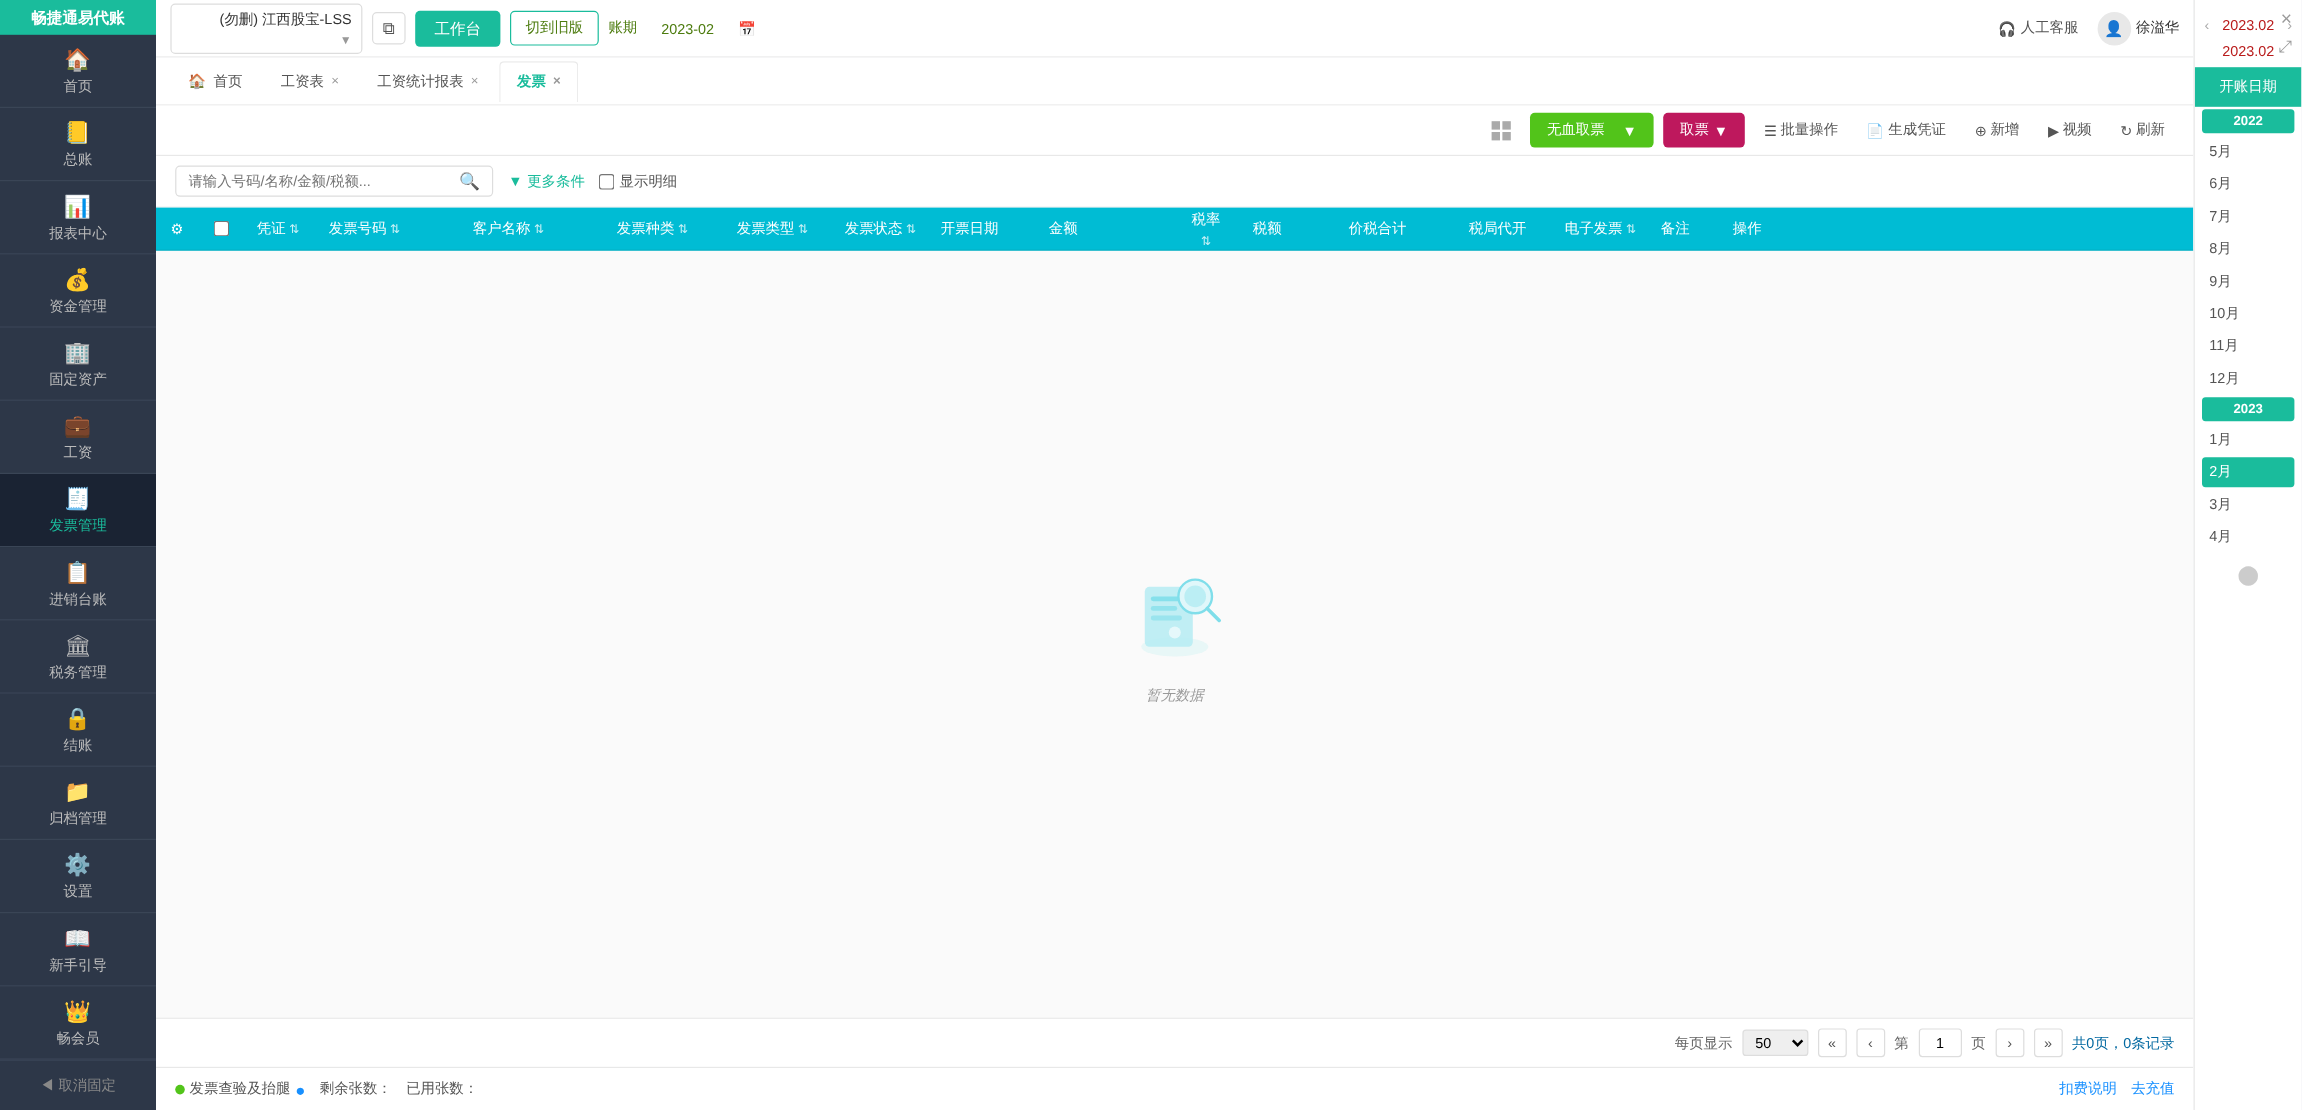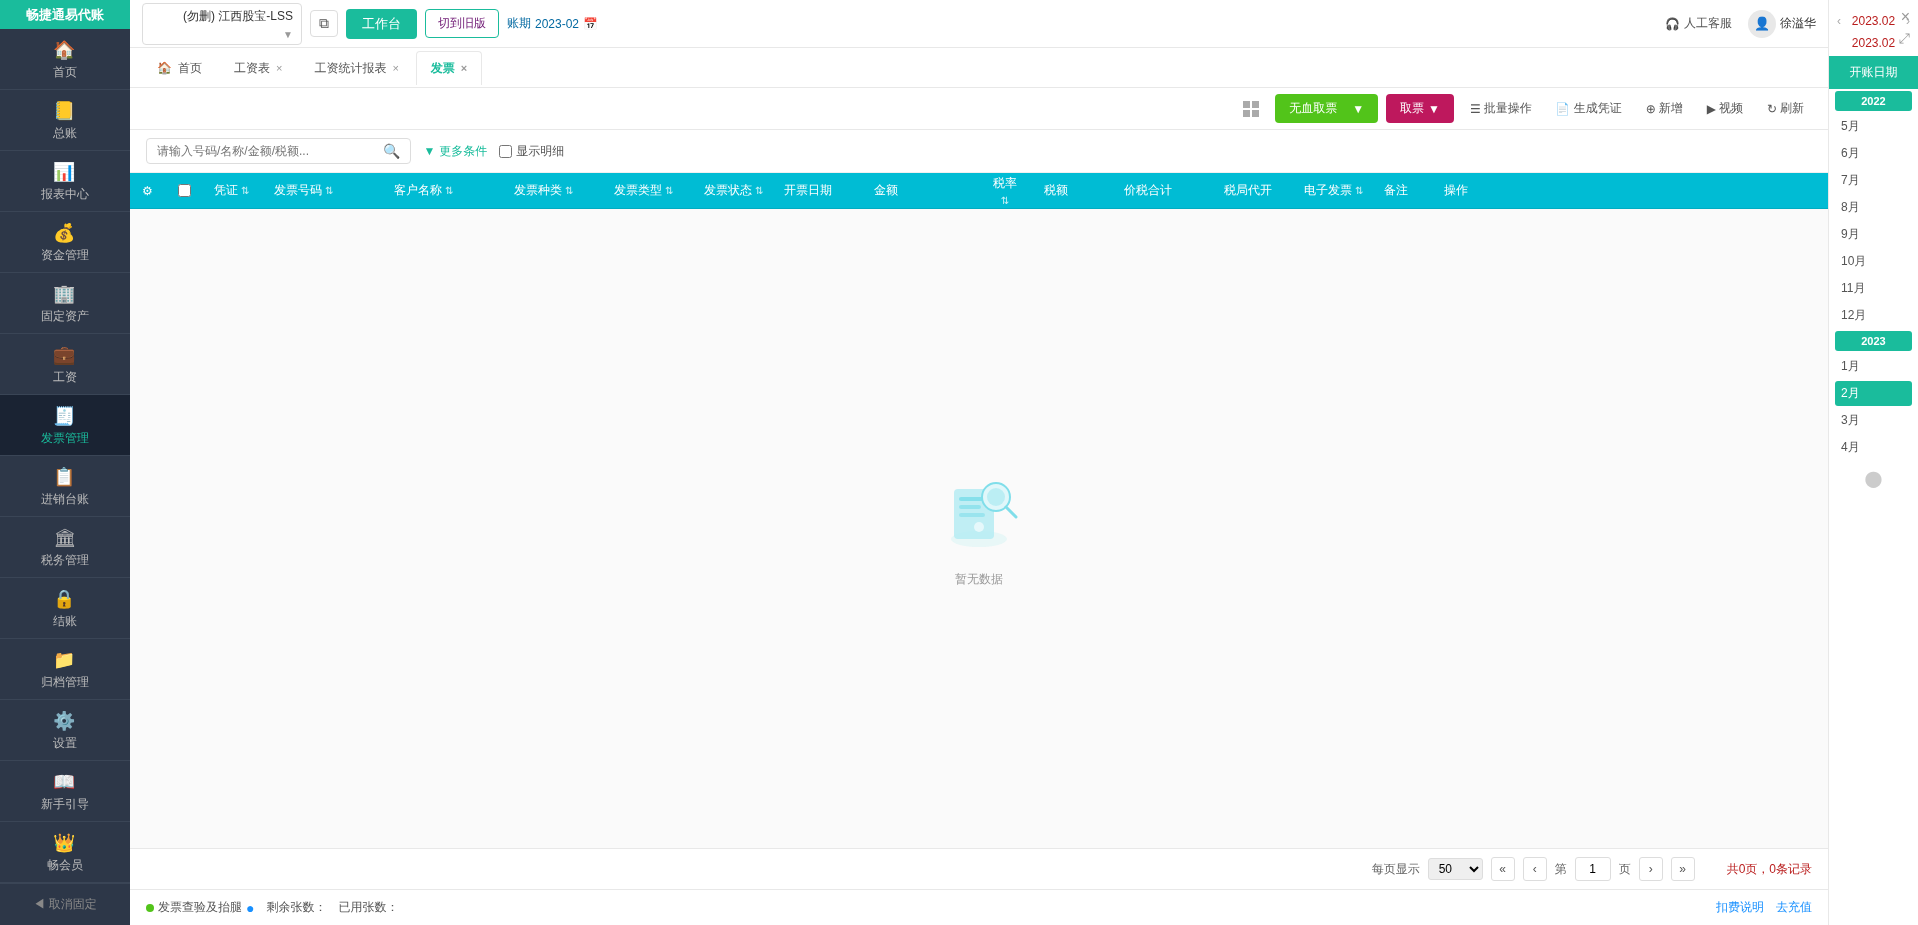--- a/index.html
+++ b/index.html
@@ -99,32 +99,32 @@
       color: #fff;
       border: none;
       border-radius: 4px;
       padding: 6px 16px;
       cursor: pointer;
       font-size: 13px;
     }
     .switch-btn {
       border: 1px solid #1abc9c;
       background: #fff;
-      color: #701a75;
+      color: #4d7c0f;
       border-radius: 4px;
       padding: 5px 12px;
       cursor: pointer;
       font-size: 12px;
     }
     .period-label {
-      color: #0369a1;
+      color: #4d7c0f;
       font-size: 13px;
       display: flex;
       align-items: center;
-      gap: 4px;
+      gap: 20px;
     }
     .header-right {
       margin-left: auto;
       display: flex;
       align-items: center;
       gap: 16px;
     }
     .header-right .service {
       display: flex;
       align-items: center;
@@ -314,20 +314,21 @@
 
     
     .table-content {
       flex: 1;
       display: flex;
       flex-direction: column;
       align-items: center;
       justify-content: center;
       background: #fafafa;
       overflow: hidden;
+      font-style: italic;
     }
     .empty-state {
       display: flex;
       flex-direction: column;
       align-items: center;
       gap: 12px;
       color: #999;
     }
 
     
@@ -358,21 +359,21 @@
       font-size: 12px;
       color: #555;
     }
     .page-input {
       border: 1px solid #ddd;
       border-radius: 3px;
       width: 36px; height: 24px;
       text-align: center;
       font-size: 12px;
     }
-    .page-info { color: #b91c1c; font-size: 12px; margin-left: 24px; }
+    .page-info { color: #0369a1; font-size: 12px; }
 
     
     .status-bar {
       height: 36px;
       background: #fff;
       border-top: 1px solid #e8e8e8;
       display: flex;
       align-items: center;
       padding: 0 16px;
       gap: 12px;

